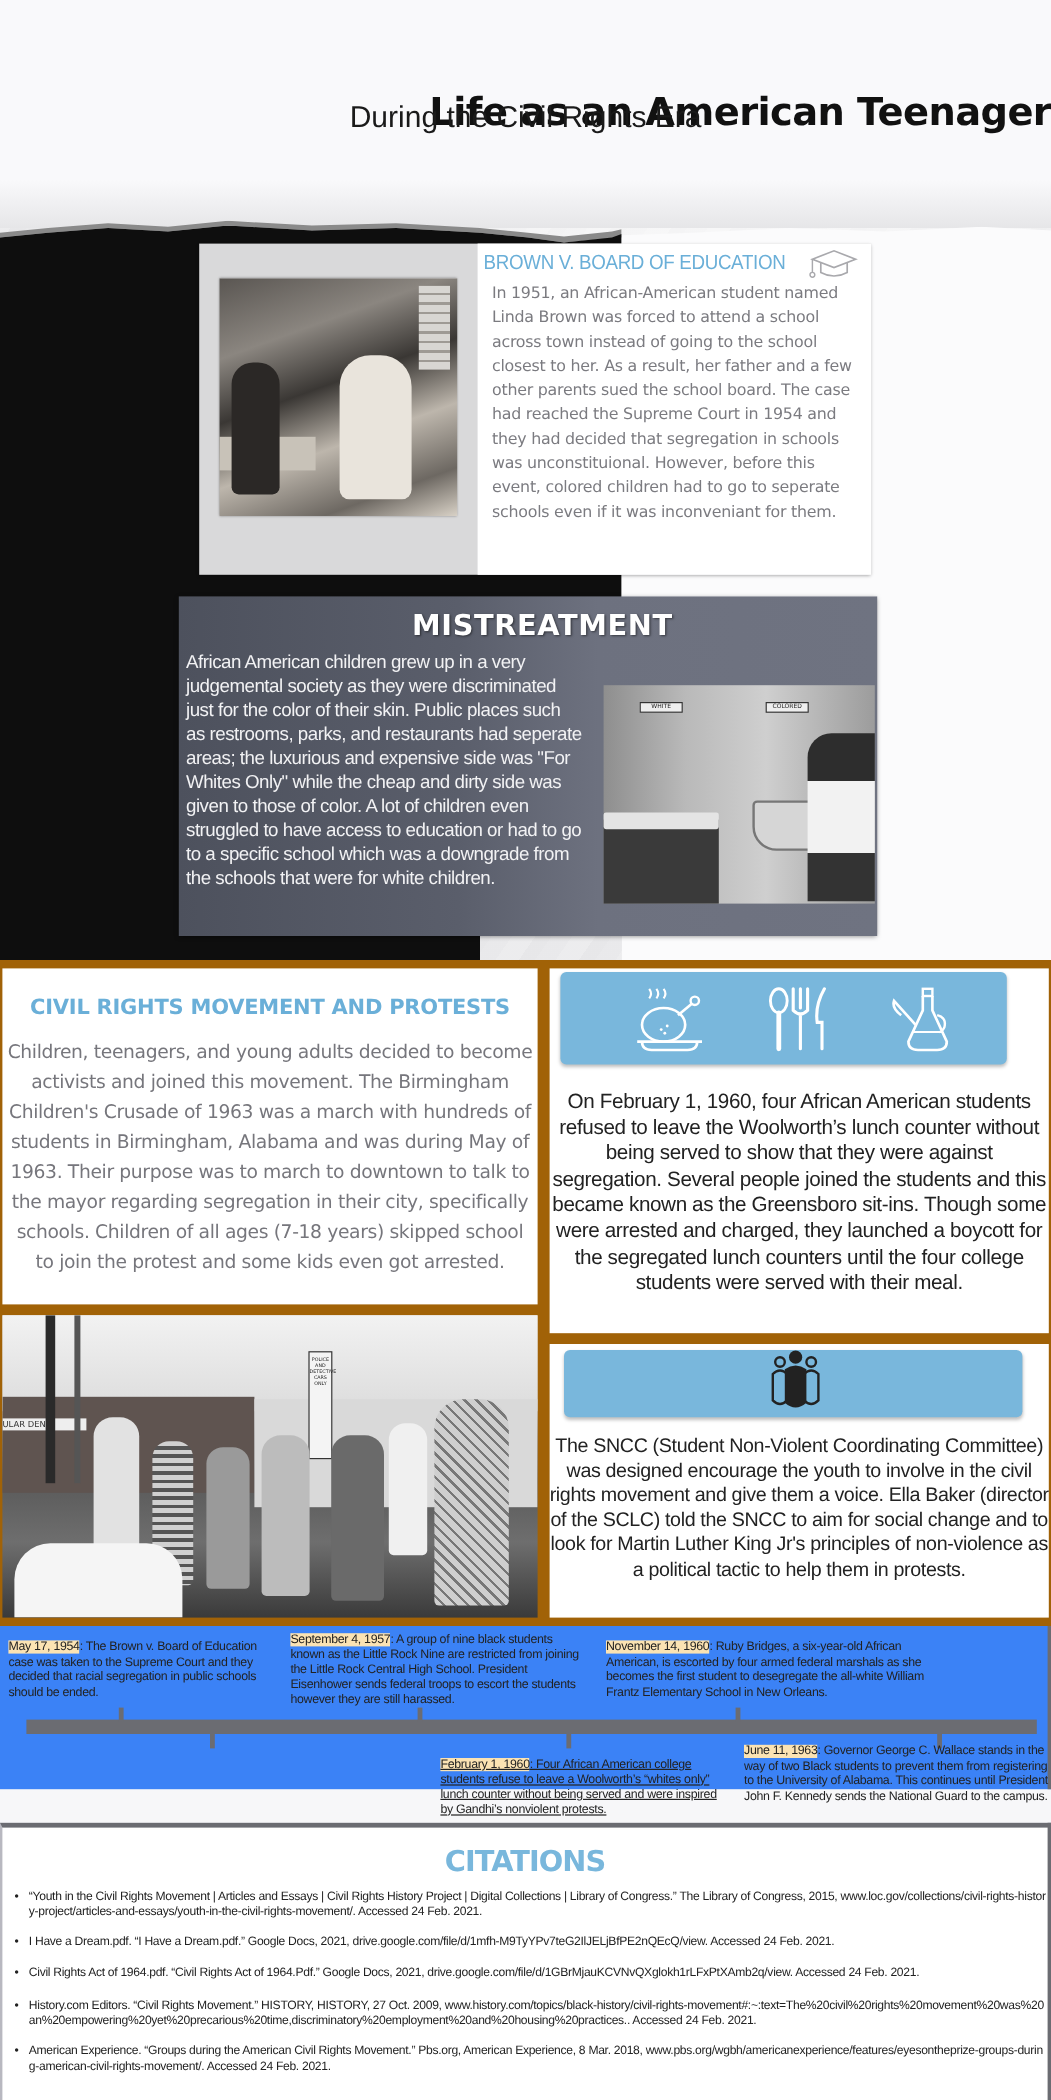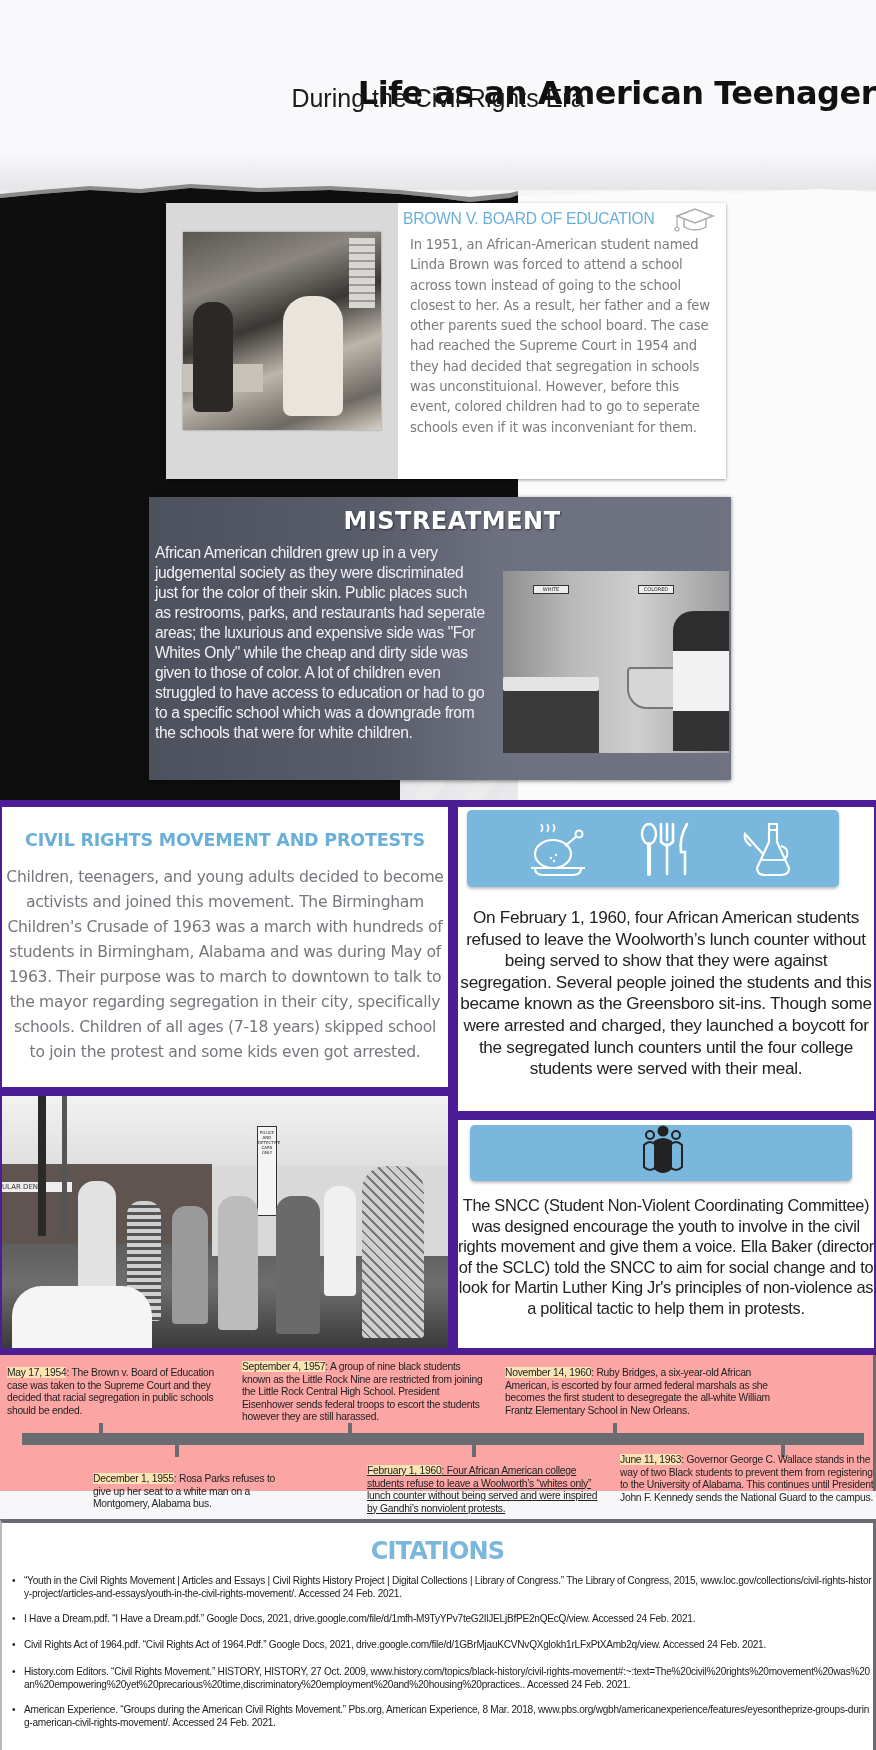--- a/index.html
+++ b/index.html
@@ -48,41 +48,41 @@
   .mis-title { position: absolute; left: 0; width: 582px; top: 10px; text-align: center; font-family: "DejaVu Sans", sans-serif; font-weight: bold; font-size: 24px; color: #ffffff; letter-spacing: 0.5px; text-shadow: 1px 1px 2px rgba(0,0,0,0.5); padding-left: 24px; }
   .mis-body { position: absolute; left: 6px; top: 46px; width: 330px; font-family: "Liberation Sans", sans-serif; font-size: 15.6px; line-height: 20px; color: #f2f2f4; letter-spacing: -0.4px; }
   .mis-photo { position: absolute; left: 354px; top: 74px; width: 226px; height: 182px; background: linear-gradient(90deg, #8e8e8e 0%, #b9b9b9 30%, #cfcfcf 60%, #9c9c9c 100%); }
   .mis-photo .sign { position: absolute; top: 14px; height: 9px; background: #eee; border: 1px solid #333; font-family: "DejaVu Sans", sans-serif; font-size: 5px; line-height: 7px; text-align: center; color: #222; }
   .mis-photo .f1 { position: absolute; left: 0; top: 112px; width: 96px; height: 70px; background: #3a3a3a; }
   .mis-photo .f1top { position: absolute; left: 0; top: 106px; width: 96px; height: 14px; background: #e4e4e4; border-radius: 2px; }
   .mis-photo .f2 { position: absolute; left: 124px; top: 96px; width: 68px; height: 42px; background: #d6d6d6; border: 2px solid #777; border-radius: 4px 4px 20px 20px; }
   .mis-photo .man { position: absolute; left: 170px; top: 40px; width: 56px; height: 140px; background: linear-gradient(#2d2d2d 0 40px, #f2f2f2 40px 100px, #333 100px); border-radius: 20px 0 0 0; }
 
   
-  .mid { position: absolute; left: 0; top: 800px; width: 876px; height: 555px; background: #4c1d95; }
+  .mid { position: absolute; left: 0; top: 800px; width: 876px; height: 555px; background: #a16207; }
   .panel { position: absolute; background: #fff; }
   .crm-panel { left: 2px; top: 7px; width: 446px; height: 280px; }
   .crm-title { position: absolute; left: 0; width: 446px; top: 23px; text-align: center; font-family: "DejaVu Sans", sans-serif; font-weight: bold; font-size: 17.5px; color: #6aafd8; letter-spacing: -0.2px; }
   .crm-body { position: absolute; left: 4px; width: 438px; top: 58px; text-align: center; font-family: "DejaVu Sans", sans-serif; font-size: 15.6px; line-height: 25px; color: #76767c; letter-spacing: -0.3px; }
 
   .protest-photo { left: 2px; top: 296px; width: 446px; height: 252px; background:
       linear-gradient(180deg, #e9e9e9 0%, #d2d2d2 28%, #8c8c8c 40%, #5a5a5a 55%, #6e6e6e 75%, #3a3a3a 100%); overflow: hidden; }
   .pp { position: absolute; }
 
   .sit-panel { left: 458px; top: 7px; width: 416px; height: 304px; }
   .icon-band { position: absolute; border-radius: 5px; background: #79b7dc; box-shadow: 0 2px 3px rgba(0,0,0,0.25); }
   .sit-band { left: 9px; top: 3px; width: 372px; height: 77px; }
   .sit-body { position: absolute; left: 0; width: 416px; top: 100px; text-align: center; font-family: "Liberation Sans", sans-serif; font-size: 17.2px; line-height: 21.6px; color: #222; letter-spacing: -0.3px; }
 
   .sncc-panel { left: 458px; top: 320px; width: 416px; height: 228px; }
   .sncc-band { left: 12px; top: 5px; width: 382px; height: 56px; }
   .sncc-body { position: absolute; left: 0; width: 416px; top: 75px; text-align: center; font-family: "Liberation Sans", sans-serif; font-size: 16.4px; line-height: 20.5px; color: #222; letter-spacing: -0.3px; }
 
   
-  .timeline { position: absolute; left: 0; top: 1355px; width: 876px; height: 136px; background: #fca5a5; border-right: 3px solid #6b6c72; }
+  .timeline { position: absolute; left: 0; top: 1355px; width: 876px; height: 136px; background: #3b82f6; border-right: 3px solid #6b6c72; }
   .tl-bar { position: absolute; left: 22px; top: 78px; width: 842px; height: 12px; background: #6b6c72; }
   .tl-tick { position: absolute; width: 4px; height: 12px; background: #6b6c72; }
   .tl-ev { position: absolute; font-family: "Liberation Sans", sans-serif; font-size: 10.3px; line-height: 12.6px; color: #222; letter-spacing: -0.25px; }
   .tl-date { background: #fbe3b3; }
 
   
   .citations { position: absolute; left: 0; top: 1519px; width: 876px; height: 231px; background: #fff; border-top: 4px solid #6b6c72; border-right: 3px solid #6b6c72; border-left: 2px solid #b8b8c0; }
   .cit-title { position: absolute; left: 0; width: 871px; top: 14px; text-align: center; font-family: "DejaVu Sans", sans-serif; font-weight: bold; font-size: 24px; color: #79b7dc; letter-spacing: -0.8px; }
   .cit-list { position: absolute; left: 8px; top: 52px; width: 862px; list-style: none; }
   .cit-list li { position: relative; padding-left: 14px; font-family: "Liberation Sans", sans-serif; font-size: 10.1px; line-height: 12.8px; color: #222; letter-spacing: -0.25px; margin-bottom: 12px; word-break: break-all; }
@@ -214,23 +214,20 @@
   <div class="tl-tick" style="left:99px;top:68px;"></div>
   <div class="tl-tick" style="left:175px;top:90px;"></div>
   <div class="tl-tick" style="left:348px;top:68px;"></div>
   <div class="tl-tick" style="left:472px;top:90px;"></div>
   <div class="tl-tick" style="left:613px;top:68px;"></div>
   <div class="tl-tick" style="left:781px;top:90px;"></div>
 
   <div class="tl-ev" style="left:7px;top:12px;width:208px;">
     <span class="tl-date">May 17, 1954</span><span>: The Brown v. Board of Education case was taken to the Supreme Court and they decided that racial segregation in public schools should be ended.</span>
   </div>
-  <div class="tl-ev" style="left:93px;top:118px;width:190px;">
-    <span class="tl-date">December 1, 1955</span><span>: Rosa Parks refuses to give up her seat to a white man on a Montgomery, Alabama bus.</span>
-  </div>
   <div class="tl-ev" style="left:242px;top:6px;width:246px;">
     <span class="tl-date">September 4, 1957</span><span>: A group of nine black students known as the Little Rock Nine are restricted from joining the Little Rock Central High School. President Eisenhower sends federal troops to escort the students however they are still harassed.</span>
   </div>
   <div class="tl-ev" style="left:367px;top:110px;width:236px;text-decoration:underline;">
     <span class="tl-date">February 1, 1960</span><span>: Four African American college students refuse to leave a Woolworth’s “whites only” lunch counter without being served and were inspired by Gandhi’s nonviolent protests.</span>
   </div>
   <div class="tl-ev" style="left:505px;top:12px;width:272px;">
     <span class="tl-date">November 14, 1960</span><span>: Ruby Bridges, a six-year-old African American, is escorted by four armed federal marshals as she becomes the first student to desegregate the all-white William Frantz Elementary School in New Orleans.</span>
   </div>
   <div class="tl-ev" style="left:620px;top:99px;width:256px;">

